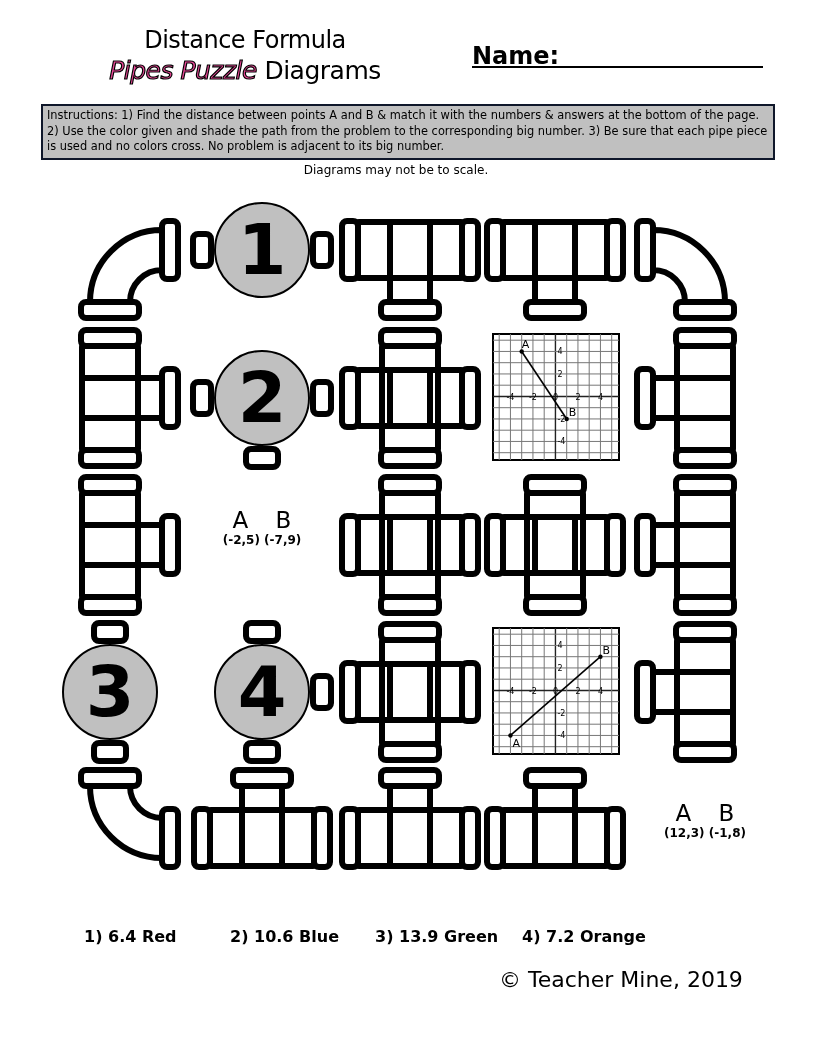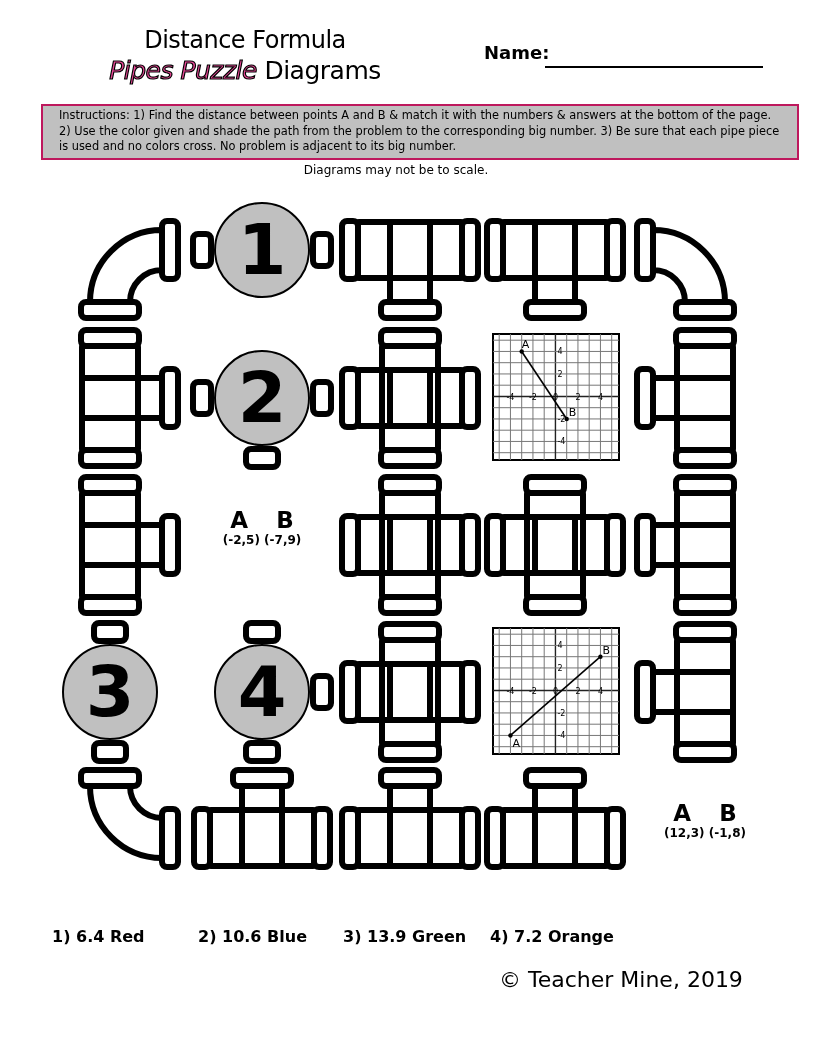--- a/index.html
+++ b/index.html
@@ -3,32 +3,32 @@
 <meta charset="utf-8">
 <style>
   html, body { margin: 0; padding: 0; background: #ffffff; }
   body { width: 816px; height: 1056px; position: relative; overflow: hidden;
          font-family: "DejaVu Sans", sans-serif; color: #000; }
   .title { position: absolute; left: 100px; width: 290px; text-align: center;
            font-family: "DejaVu Sans", sans-serif; letter-spacing: -0.5px; }
   .title1 { top: 26px; font-size: 24px; }
   .title2 { top: 56px; font-size: 25px; }
   .outline-word { color: #ec4899; -webkit-text-stroke: 1.2px #000; font-style: italic; }
-  .name-label { position: absolute; left: 484px; top: 42px; font-size: 18px; font-weight: bold; }
+  .name-label { position: absolute; left: 472px; top: 42px; font-size: 24px; font-weight: bold; text-decoration: underline; }
   .name-line { position: absolute; left: 545px; top: 66px; width: 218px; border-bottom: 2px solid #000; }
   .instructions { position: absolute; left: 41px; top: 104px; width: 722px; height: 48px;
-                  background: #c0c0c0; border: 2px solid #be185d; padding: 2px 16px;
+                  background: #c0c0c0; border: 2px solid #0f172a; padding: 2px 4px;
                   font-size: 11.4px; line-height: 15.5px; box-sizing: content-box; }
   .scale-note { position: absolute; left: 0; width: 792px; top: 163px; text-align: center; font-size: 12px; }
   #puzzle { position: absolute; left: 0; top: 0; }
   .coord-label { position: absolute; text-align: center; font-weight: bold; }
-  .coord-label .ab { font-size: 23px; font-weight: bold; word-spacing: 20px; }
+  .coord-label .ab { font-size: 23px; font-weight: normal; word-spacing: 20px; }
   .coord-label .xy { font-size: 12px; }
   .answers { position: absolute; top: 927px; left: 52px; font-size: 16px; font-weight: bold; }
-  .answers span { position: absolute; white-space: nowrap; }
+  .answers span { position: absolute; white-space: nowrap; margin-left: 32px; }
   .copyright { position: absolute; left: 499px; top: 967px; font-size: 22px; }
 </style>
 </head>
 <body>
 
 <div class="title title1">Distance Formula</div>
 <div class="title title2">
   <span class="outline-word">Pipes Puzzle</span>
   <span>Diagrams</span>
 </div>

